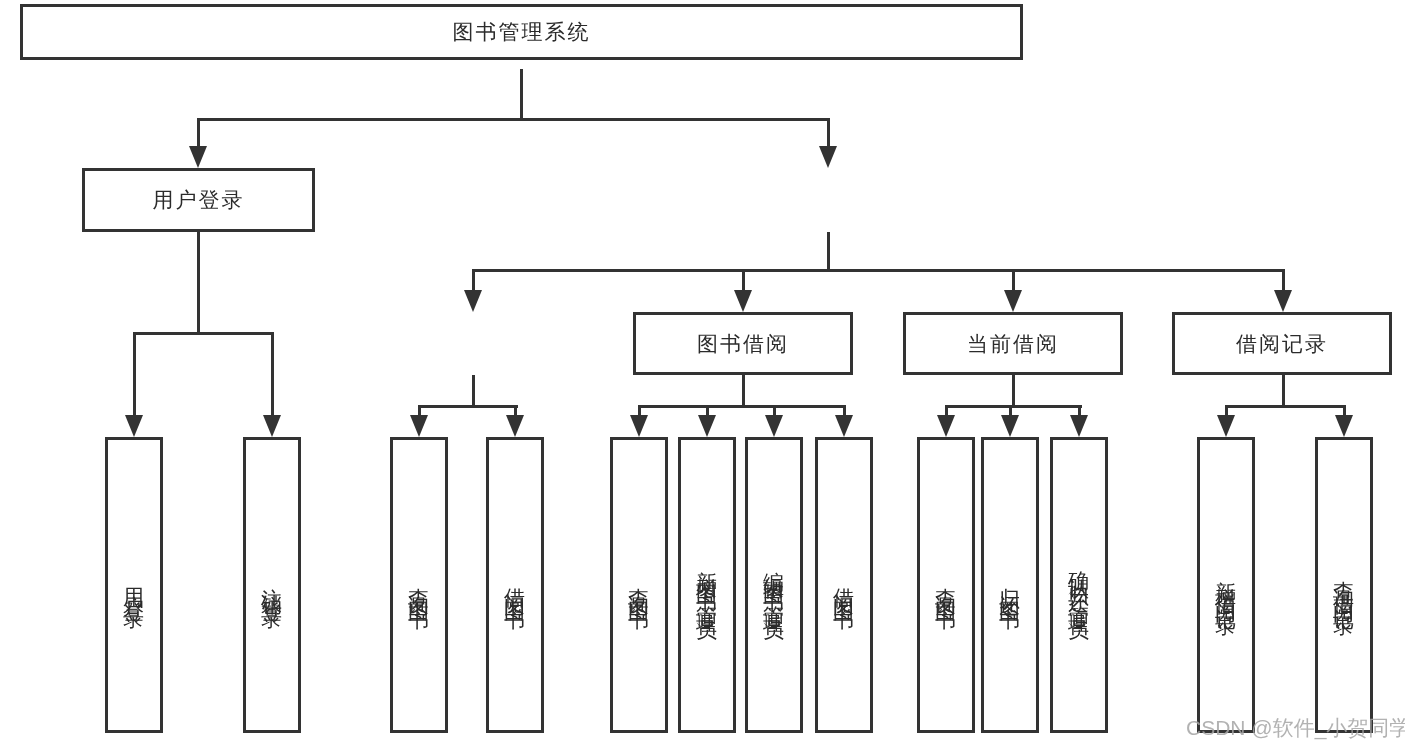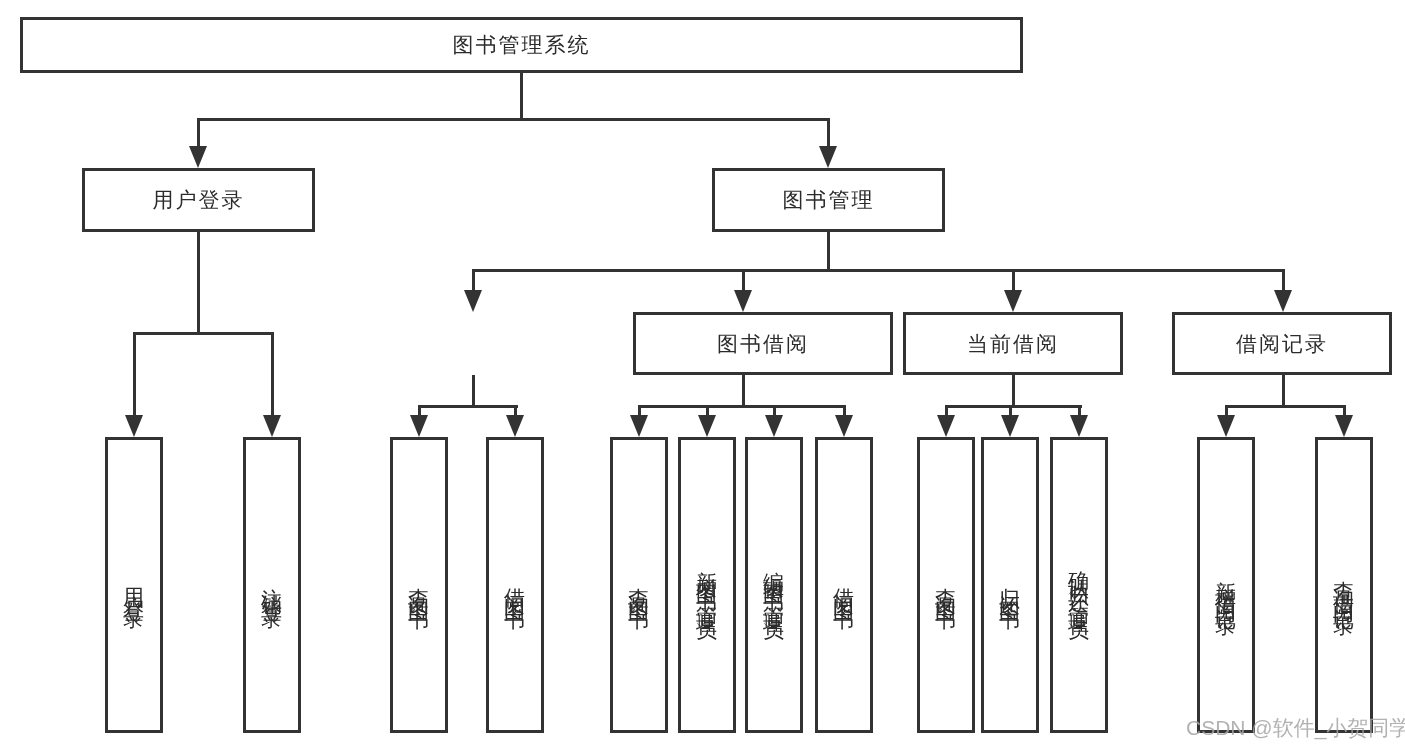--- a/index.html
+++ b/index.html
@@ -126,32 +126,29 @@
   <div class="vline" style="left:1078px;top:405px;height:14px"></div>
   <div class="arr" style="left:1070px;top:415px"></div>
 
   <div class="vline" style="left:1282px;top:375px;height:33px"></div>
   <div class="hline" style="left:1225px;top:405px;width:121px"></div>
   <div class="vline" style="left:1225px;top:405px;height:14px"></div>
   <div class="arr" style="left:1217px;top:415px"></div>
   <div class="vline" style="left:1343px;top:405px;height:14px"></div>
   <div class="arr" style="left:1335px;top:415px"></div>
 
-  <div class="box h" style="left:20px;top:17px;width:1003px;height:56px">
+  <div class="box h" style="left:20px;top:4px;width:1003px;height:56px">
     <span>图书管理系统</span>
   </div>
 
   <div class="box h" style="left:82px;top:168px;width:233px;height:64px">
     <span>用户登录</span>
   </div>
-  <div class="box h" style="left:712px;top:168px;width:233px;height:64px">
-    <span>图书管理</span>
-  </div>
-
-  <div class="box h" style="left:633px;top:312px;width:260px;height:63px">
+
+  <div class="box h" style="left:633px;top:312px;width:220px;height:63px">
     <span>图书借阅</span>
   </div>
   <div class="box h" style="left:1172px;top:312px;width:220px;height:63px">
     <span>借阅记录</span>
   </div>
   <div class="box h" style="left:903px;top:312px;width:220px;height:63px">
     <span>当前借阅</span>
   </div>
 
   <div class="box v" style="left:105px;top:437px;width:58px;height:296px">

